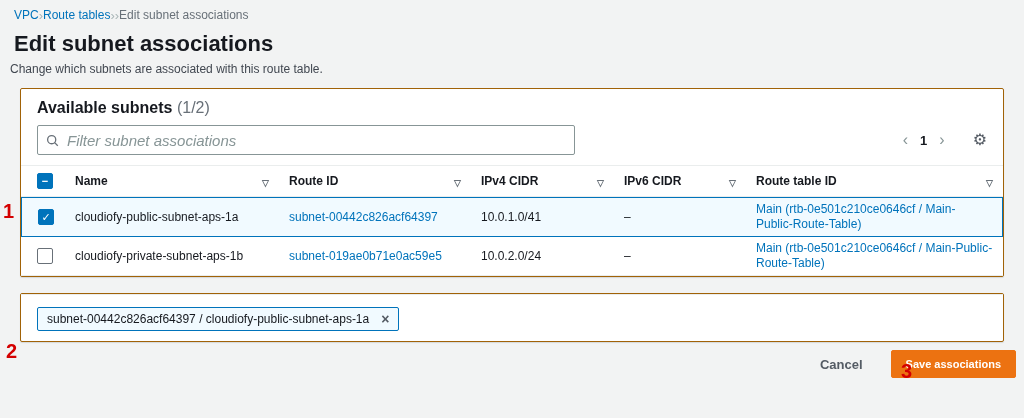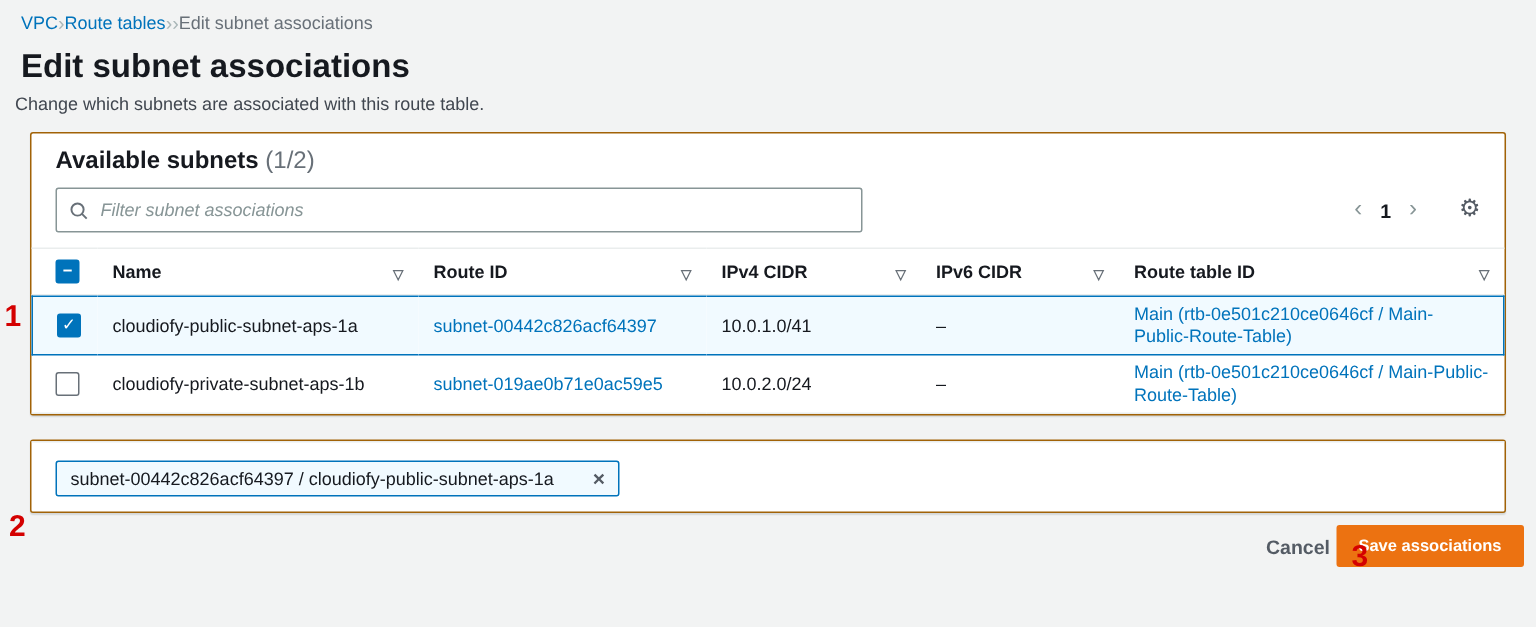--- a/index.html
+++ b/index.html
@@ -9,21 +9,21 @@
   .breadcrumb .sep{color:#aab7b8;font-size:13px;line-height:1}
   .breadcrumb .current{color:#687078}
   h1{margin:0;font-size:22px;font-weight:700;padding:9px 14px 3px;color:#16191f}
   .page-desc{font-size:12px;color:#414750;padding:2px 10px 12px}
   .card{background:#fff;border:1px solid #a16207;border-radius:2px;margin:0 20px;box-shadow:0 1px 1px rgba(0,28,36,.12)}
   .card2{margin-top:16px}
   .card-title{font-size:16px;font-weight:700;padding:10px 16px 4px}
   .card-title .count{color:#687078;font-weight:400}
   .toolbar{display:flex;align-items:center;padding:4px 16px 10px}
   .search-box{display:flex;align-items:center;gap:6px;width:520px;height:28px;border:1px solid #879596;border-radius:2px;padding:0 8px;background:#fff}
-  .search-box input{border:0;outline:0;flex:1;font-size:12px;font-family:inherit;color:#16191f;background:transparent}
+  .search-box input{border:0;outline:0;flex:1;font-size:15px;font-family:inherit;color:#16191f;background:transparent}
   .search-box input::placeholder{font-style:italic;color:#879596}
   .pagination{margin-left:auto;display:flex;align-items:center;gap:12px;color:#687078}
   .pg-btn{cursor:pointer;font-size:16px;line-height:1;color:#879596}
   .pg-num{color:#16191f;font-weight:700;font-size:13px}
   .gear{margin-left:16px;color:#545b64;font-size:16px;line-height:1;cursor:pointer}
   table{width:100%;border-collapse:separate;border-spacing:0;font-size:12px;table-layout:fixed}
   th,td{text-align:left;vertical-align:middle}
   thead th{font-weight:700;border-top:1px solid #eaeded;border-bottom:1px solid #eaeded;color:#16191f;padding:7px 10px}
   td{padding:4px 10px;border-bottom:1px solid #eaeded}
   th:first-child,td:first-child{padding-left:16px}
@@ -31,23 +31,23 @@
   .sort{color:#687078;font-size:9px;cursor:pointer}
   tr.selected td{background:#f1faff;border-top:1px solid #0073bb;border-bottom:1px solid #0073bb}
   tr.selected td:first-child{border-left:1px solid #0073bb}
   tr.selected td:last-child{border-right:1px solid #0073bb}
   .cb{display:inline-block;width:14px;height:14px;border:1px solid #687078;border-radius:2px;background:#fff;text-align:center;font-size:11px;line-height:14px;color:#fff;cursor:pointer;vertical-align:middle}
   .cb.checked,.cb.indet{background:#0073bb;border-color:#0073bb}
   .route-link{line-height:1.25;display:inline-block}
   .card-title2{font-size:15px;font-weight:700;padding:10px 16px}
   .divider{border-top:1px solid #eaeded}
   .chip-area{padding:12px 16px 10px}
-  .chip{display:inline-flex;align-items:center;gap:26px;border:1px solid #0073bb;background:#f1faff;border-radius:2px;padding:4px 9px;font-size:12px;color:#16191f}
+  .chip{display:inline-flex;align-items:center;gap:12px;border:1px solid #0073bb;background:#f1faff;border-radius:2px;padding:4px 9px;font-size:12px;color:#16191f}
   .chip-x{color:#545b64;font-weight:700;font-size:14px;cursor:pointer;line-height:1}
-  .footer{display:flex;justify-content:flex-end;align-items:center;padding:8px 8px 0}
+  .footer{display:flex;justify-content:flex-end;align-items:center;gap:24px;padding:8px 8px 0}
   .btn-link{background:none;border:0;font-family:inherit;font-size:13px;font-weight:700;color:#545b64;cursor:pointer;padding:6px 4px}
   .btn-primary{background:#ec7211;border:1px solid #ec7211;color:#fff;font-family:inherit;font-size:11px;font-weight:700;padding:7px 14px;border-radius:2px;cursor:pointer}
   .annot{position:absolute;color:#d40000;font-size:20px;font-weight:700;z-index:5}
 </style>
 </head>
 <body>
 
 <nav class="breadcrumb">
   <a>VPC</a>
   <span class="sep">›</span>

